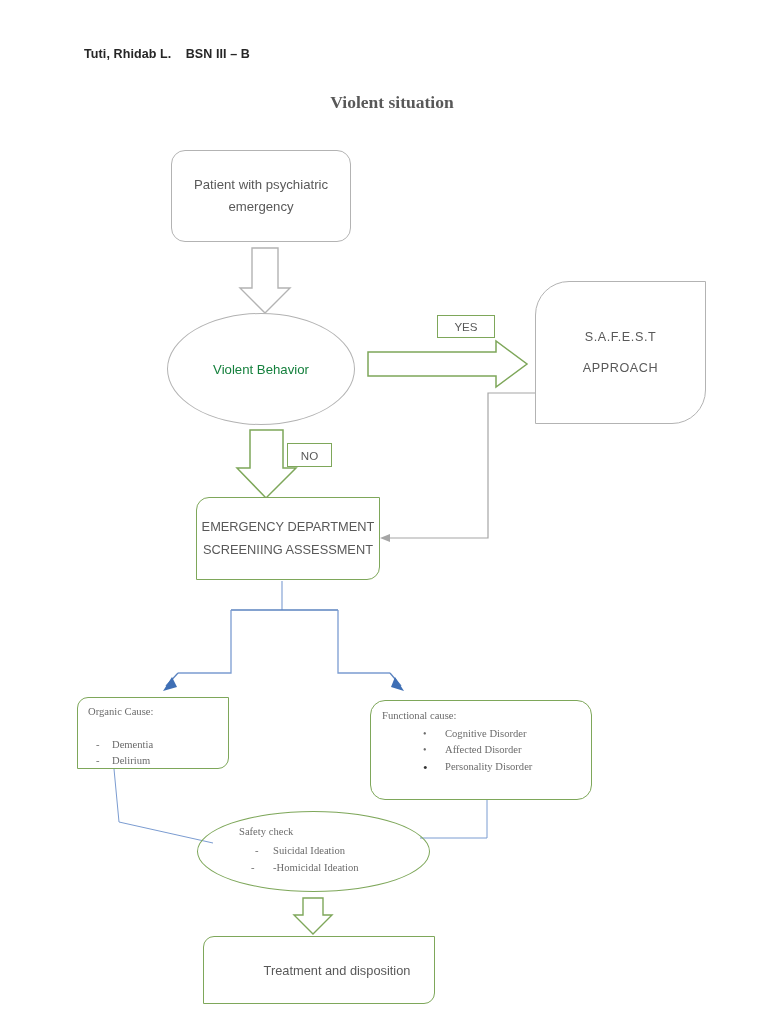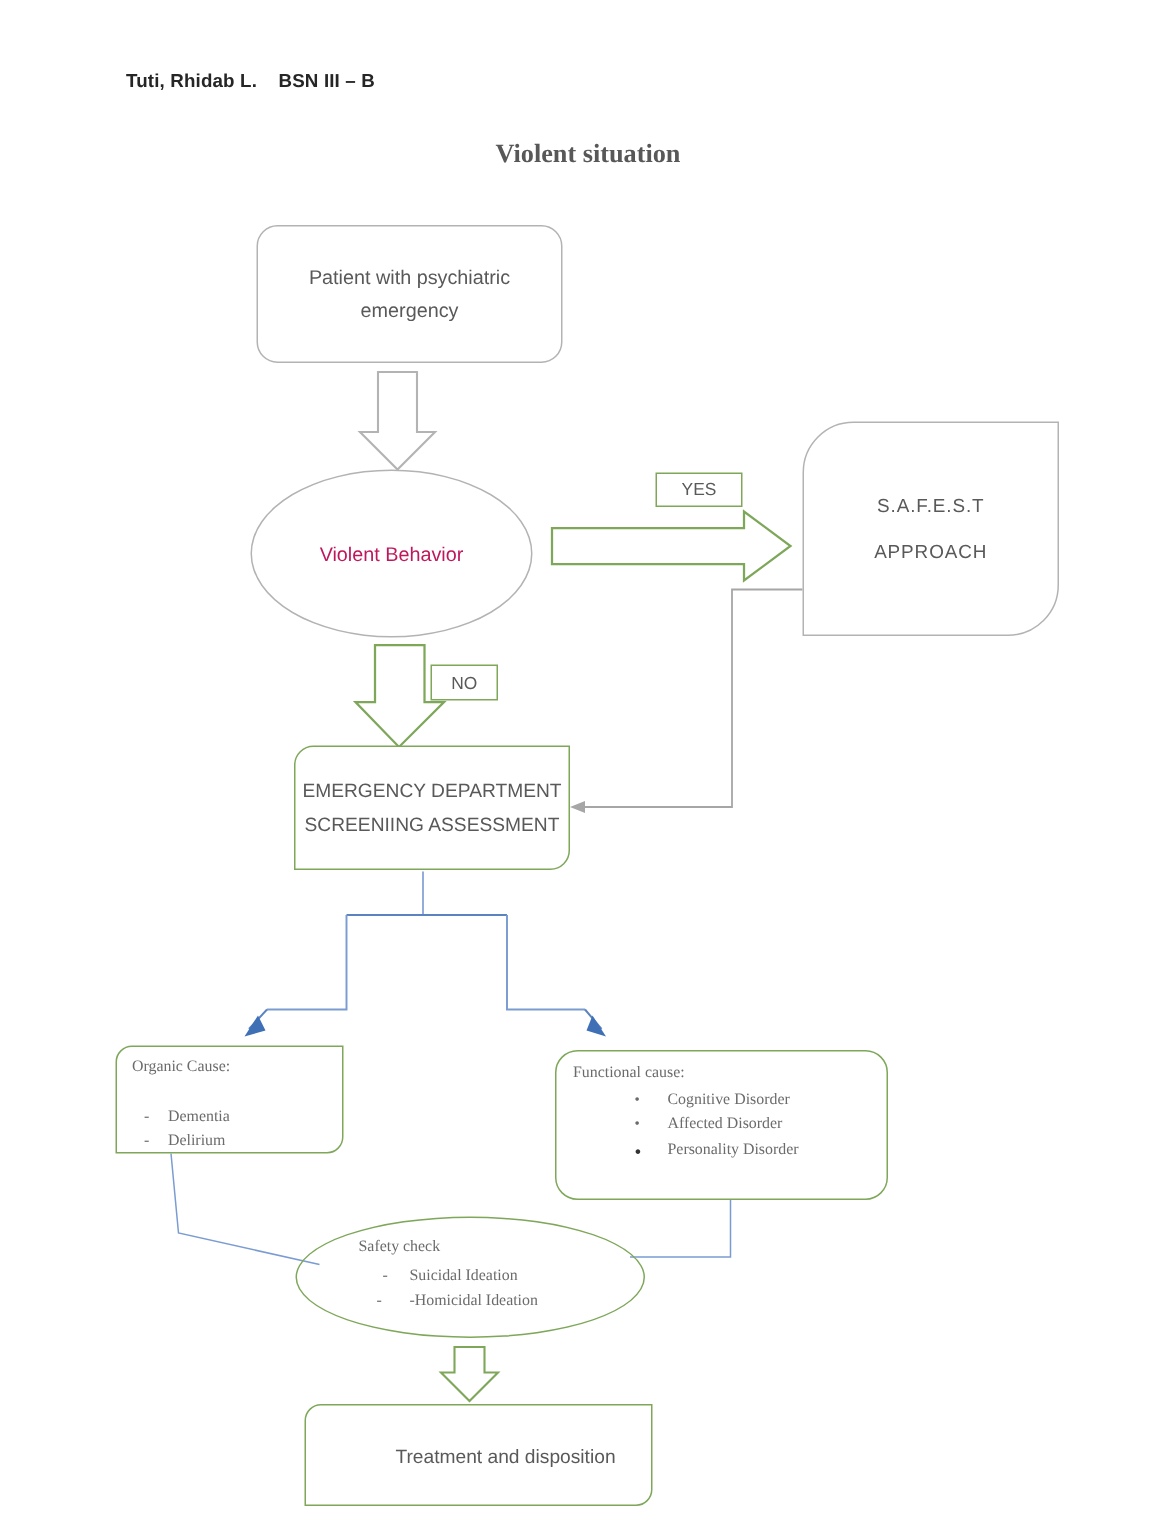--- a/index.html
+++ b/index.html
@@ -66,35 +66,35 @@
     justify-content: center;
     text-align: center;
     background: #ffffff;
   }
   .node-gray  { border: 1.3px solid #b3b3b3; }
   .node-green { border: 1.4px solid #7ea75a; }
 
   
   #node-patient {
     left: 171px;  top: 150px;
-    width: 204px; height: 92px;
+    width: 180px; height: 92px;
     border-radius: 14px;
     font-size: 13.2px;
     line-height: 1.65;
     color: #595959;
   }
   #node-patient .t2 { display:block; }
 
   
   #node-violent {
     left: 167px; top: 313px;
     width: 188px; height: 112px;
     border-radius: 50%;
     font-size: 13.2px;
-    color: #be185d;
+    color: #15803d;
   }
 
   
   #node-safest {
     left: 535px; top: 281px;
     width: 171px; height: 143px;
     border-radius: 34px 0 34px 0;
     font-size: 12.6px;
     letter-spacing: 0.6px;
     color: #595959;

